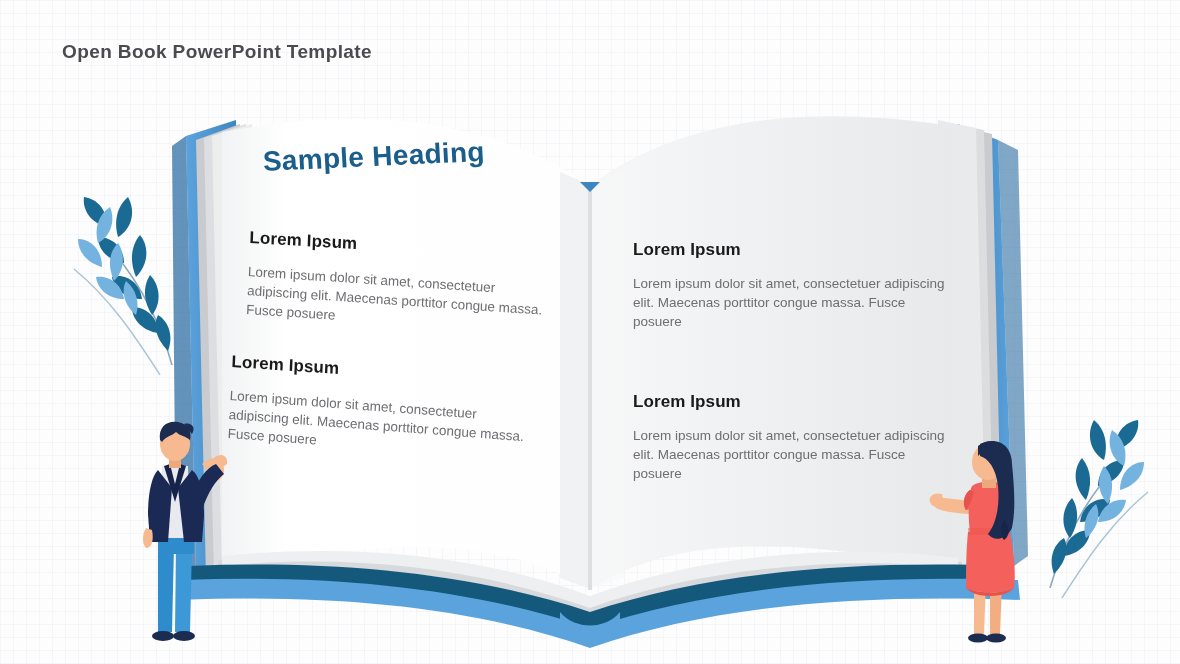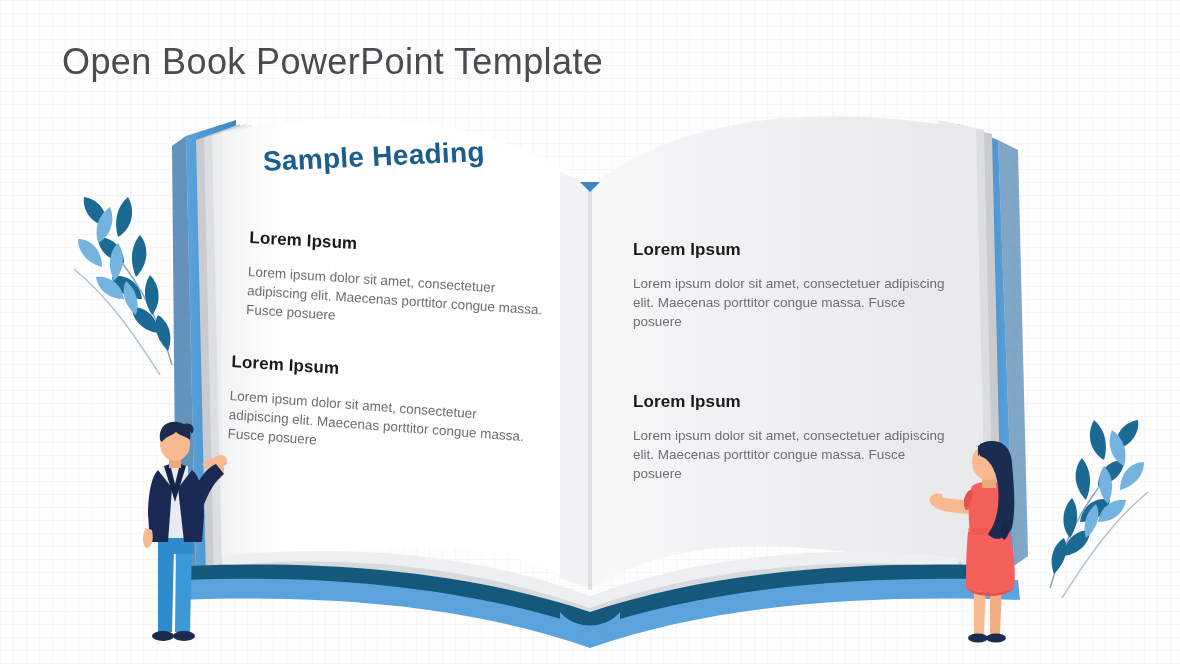--- a/index.html
+++ b/index.html
@@ -15,22 +15,22 @@
     overflow:hidden;
     background:
       repeating-linear-gradient(to right, rgba(120,130,160,.055) 0 1px, transparent 1px 13px),
       repeating-linear-gradient(to bottom, rgba(120,130,160,.055) 0 1px, transparent 1px 13px),
       #fdfdfd;
   }
 
   
   #page-title{
     position:absolute;left:62px;top:41px;
-    font-size:36px;letter-spacing:.4px;
-    color:#4a4a4f;font-weight:400;white-space:nowrap;
+    font-size:19px;letter-spacing:.4px;
+    color:#4a4a4f;font-weight:700;white-space:nowrap;
   }
 
   
   .leaves{position:absolute;}
   #leaves-left{left:40px;top:165px;width:180px;height:210px;}
   #leaves-right{left:1002px;top:388px;width:180px;height:210px;}
 
   
   #book{position:absolute;left:0;top:0;width:1180px;height:664px;}
 

